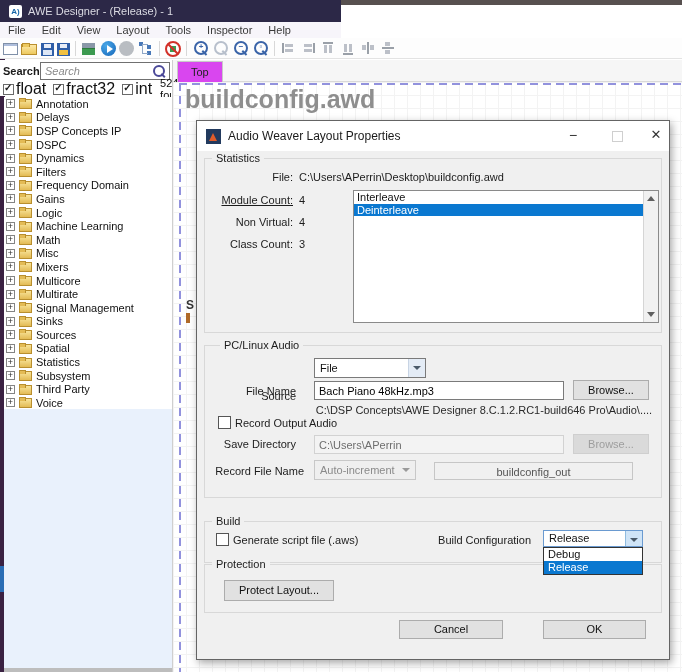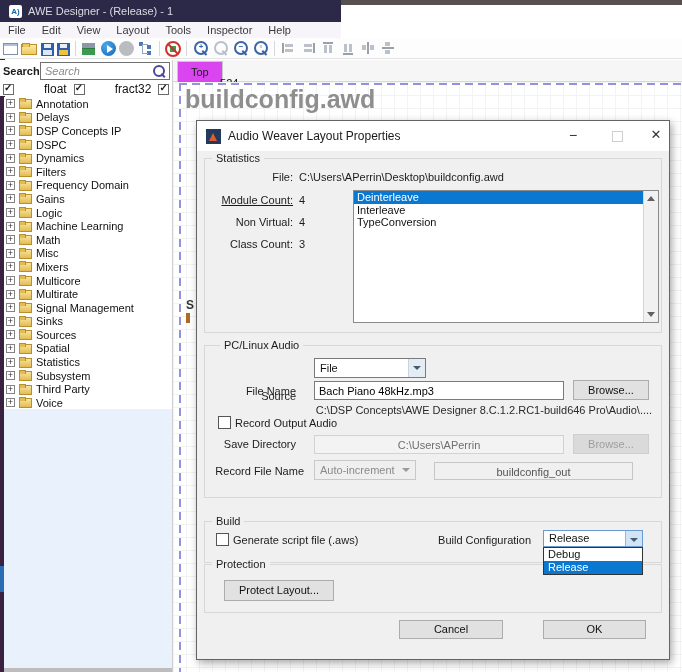--- a/index.html
+++ b/index.html
@@ -81,21 +81,21 @@
   
   .tab-bar { left:173px; top:60px; right:0; height:22px; background:#f6f6f6; border-bottom:1px solid #d9d9d9; }
   .tab { position:absolute; left:4px; top:1px; height:21px; padding:4px 13px 0; background:#d946ef; border:1px solid #c9c9c9; border-bottom:none; font-size:11px; color:#222; }
 
   
   .filter-row { left:0; top:82px; width:172px; height:14px; background:#fff; display:flex; align-items:center; padding-left:3px; }
   .filters { display:flex; gap:7px; }
   .filter { display:flex; align-items:center; gap:2px; }
   .cb { width:11px; height:11px; border:1px solid #6a6a6a; background:#fff; position:relative; display:inline-block; }
   .cb .check { position:absolute; left:0; top:-3px; font-size:10px; font-weight:bold; color:#1a1a1a; }
-  .cb-label { font-size:12px; color:#111;margin-left:28px; }
+  .cb-label { font-size:16px; color:#111; }
   .found { margin-left:8px; font-size:11px; color:#111; }
   .tree { left:4px; top:97px; width:168px; background:#fff; }
   .tree-item { height:13.6px; display:flex; align-items:center; gap:4px; padding-left:2px; }
   .expand { width:9px; height:9px; border:1px solid #848484; background:#fff; font-size:9px; line-height:6px; text-align:center; color:#333; flex:0 0 auto; }
   .folder { width:13px; height:11px; position:relative; flex:0 0 auto; }
   .folder::before { content:""; position:absolute; bottom:0; left:0; width:11px; height:8px; background:linear-gradient(180deg,#f8e49a,#e3bb55); border:1px solid #b98f2e; }
   .folder::after { content:""; position:absolute; top:0; left:0; width:5px; height:3px; background:#e3bb55; border:1px solid #b98f2e; border-bottom:none; }
   .tree-label { font-size:11px; color:#111; white-space:nowrap; }
   .sidebar-fill { left:4px; top:409px; width:168px; height:259px; background:#e9f1fc; }
   .sidebar-bottom-strip { left:4px; bottom:0; width:168px; height:4px; background:#bdbdbd; }
@@ -143,21 +143,21 @@
   .combo.disabled .arrow { background:transparent; border-left:none; }
   .combo.disabled .arrow::before { border-top-color:#9a9a9a; }
   .combo.open { border-color:#6a9ad0; }
   .combo.open .arrow { background:#cfe4f7; border-left:1px solid #90bce0; }
 
   .dropdown-list { position:absolute; left:346px; top:426px; width:100px; background:#fff; border:1px solid #333; z-index:5; }
   .dd-option { height:13px; font-size:11px; line-height:13px; padding-left:4px; color:#111; }
   .dd-option.selected { background:#0a78d0; color:#fff; }
 
   .textbox { position:absolute; background:#fff; border:1px solid #7a7a7a; font-size:11px; color:#000; padding:3px 4px 0; white-space:nowrap; overflow:hidden; }
-  .textbox.disabled { background:#f3f3f3; border-color:#d2d2d2; color:#6e6e6e; text-align:center; }
+  .textbox.disabled { background:#f3f3f3; border-color:#d2d2d2; color:#6e6e6e; }
   .textbox.flat { background:#f0f0f0; border-color:#c6c6c6; color:#555; text-align:center; }
 
   .btn { position:absolute; background:#e1e1e1; border:1px solid #acacac; font-size:11px; color:#111; text-align:center; }
   .btn.disabled { background:#dadada; border-color:#cfcfcf; color:#9e9e9e; }
 
   .chk { position:absolute; width:13px; height:13px; background:#fff; border:1px solid #555; }
   .chk-label { position:absolute; font-size:11px; color:#1c1c1c; }
   .hint { position:absolute; font-size:11px; color:#2a2a2a; text-align:center; white-space:nowrap; }
 </style>
 </head>
@@ -450,25 +450,24 @@
     <span class="lbl" style="left:6px; top:73px; width:90px;text-decoration:underline;" data-name="module-count-label">Module Count:</span>
     <span class="val" style="left:102px; top:73px;" data-name="module-count-value">4</span>
     <span class="lbl" style="left:6px; top:95px; width:90px;" data-name="non-virtual-label">Non Virtual:</span>
     <span class="val" style="left:102px; top:95px;" data-name="non-virtual-value">4</span>
     <span class="lbl" style="left:6px; top:117px; width:90px;" data-name="class-count-label">Class Count:</span>
     <span class="val" style="left:102px; top:117px;" data-name="class-count-value">3</span>
 
     <div class="listbox" data-name="module-class-listbox">
       <div class="list-rows" data-name="module-class-list">
 
+          <div class="list-row" data-name="module-class-item">Interleave</div>
+
           <div class="list-row selected" data-name="module-class-item">Deinterleave</div>
 
-          <div class="list-row" data-name="module-class-item">Interleave</div>
-
-          <div class="list-row" data-name="module-class-item">TypeConversion</div>
         </div>
       <div class="scrollbar" data-name="listbox-scrollbar">
         <span class="scroll-up" data-name="scroll-up-icon"></span>
         <span class="scroll-down" data-name="scroll-down-icon"></span>
       </div>
     </div>
 
     <div class="grp" style="left:7px; top:224px; width:458px; height:153px;" data-name="pc-linux-audio-group"></div>
     <span class="grp-label" style="left:23px; top:218px;" data-name="pc-linux-audio-group-label">PC/Linux Audio</span>
 

